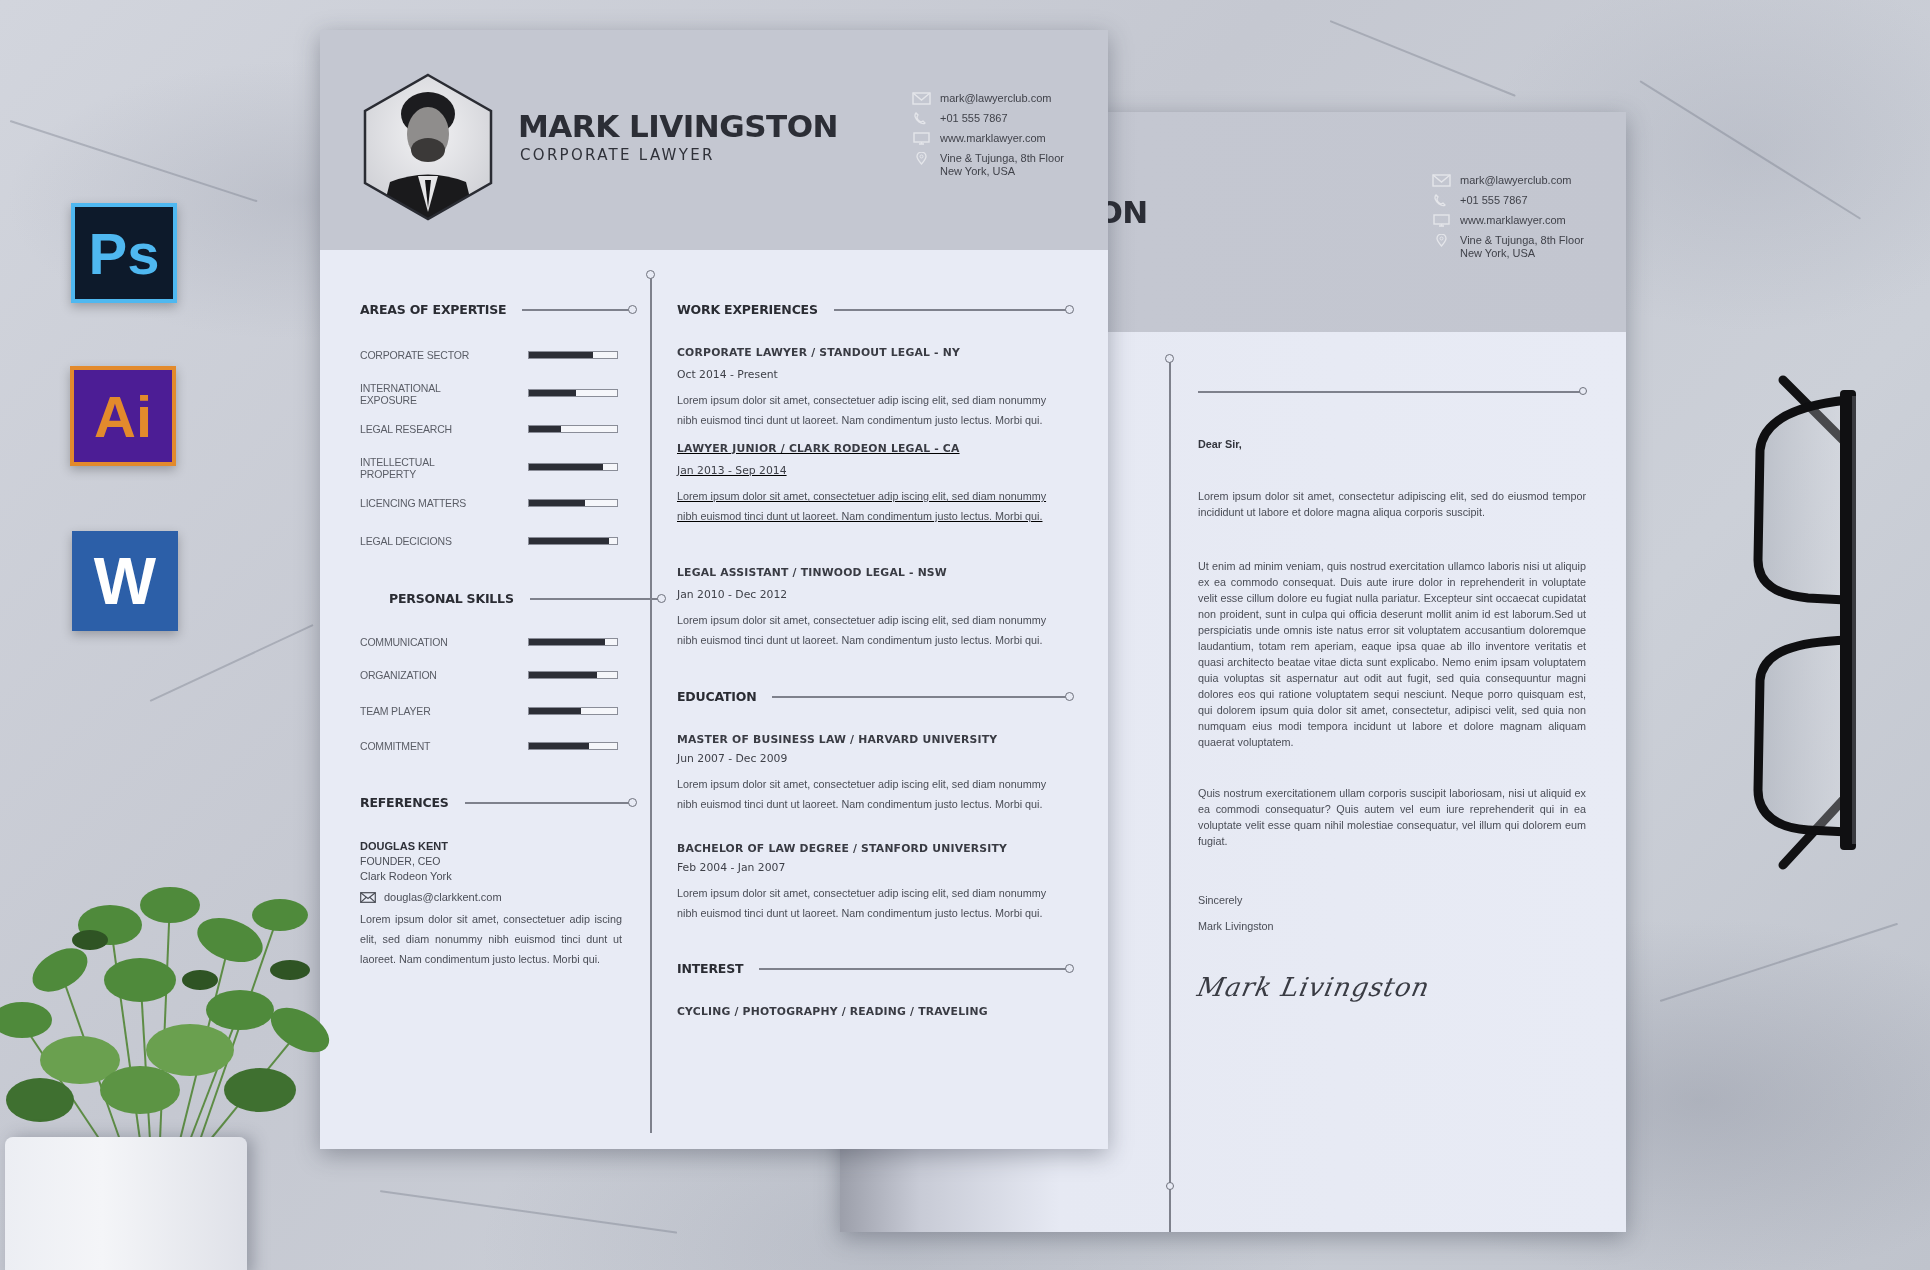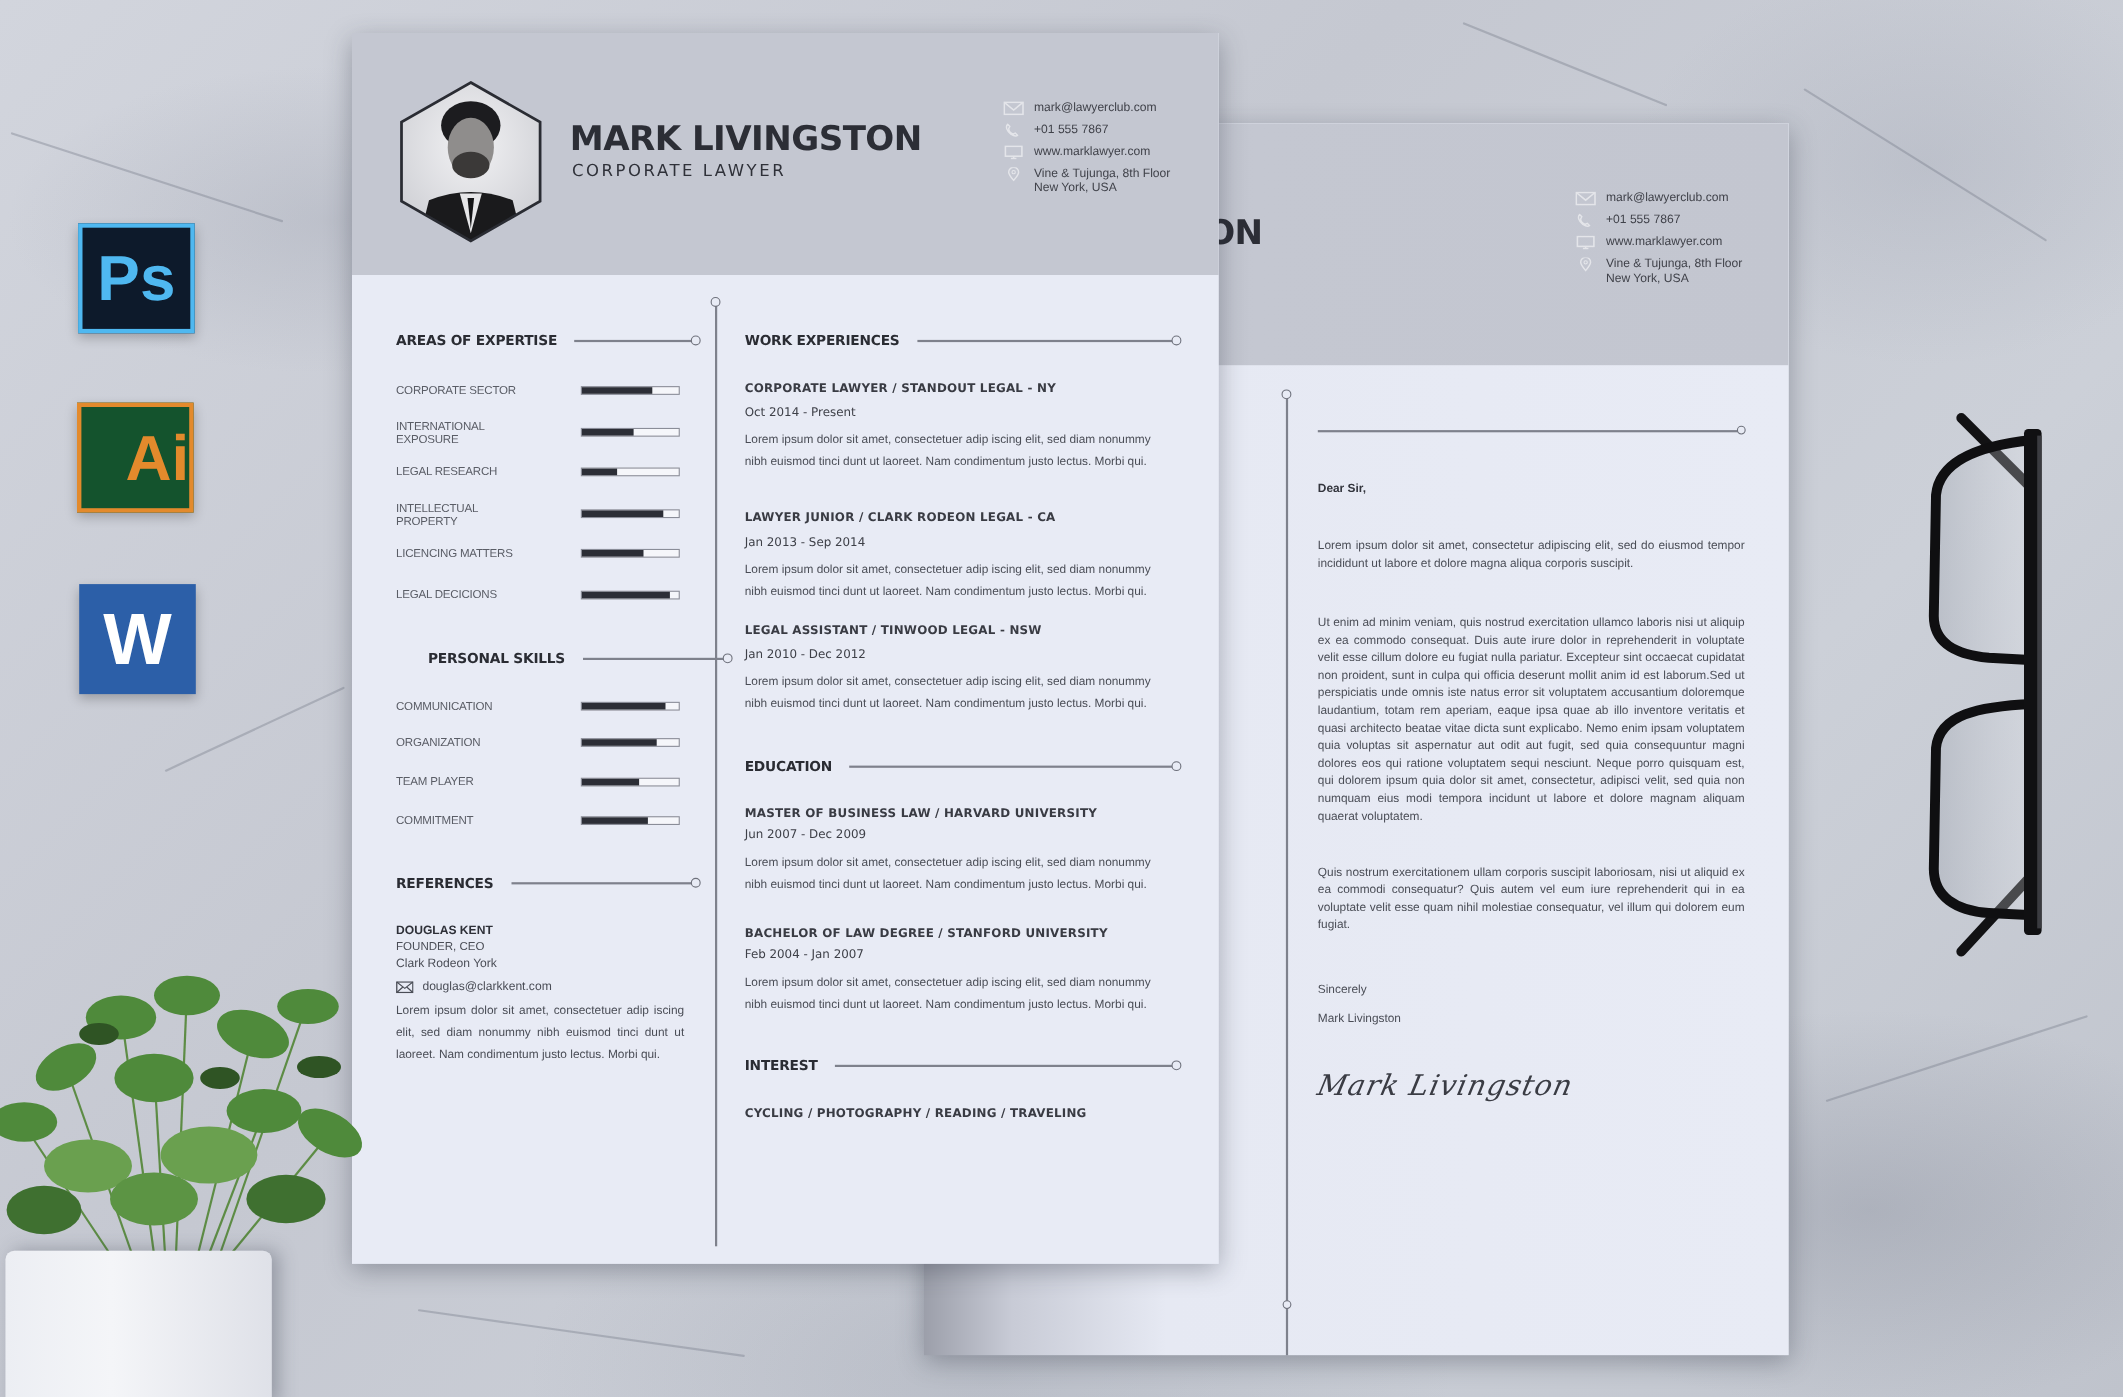--- a/index.html
+++ b/index.html
@@ -13,21 +13,21 @@
       radial-gradient(ellipse 600px 300px at 900px 1250px, rgba(130,135,150,0.25), transparent 70%),
       radial-gradient(ellipse 380px 260px at 1750px 150px, rgba(150,155,170,0.25), transparent 70%),
       linear-gradient(135deg, #d2d5dd 0%, #c5c8d1 40%, #ccd0d8 70%, #bfc3cc 100%);
   }
   .vein { position: absolute; height: 2px; background: rgba(110,115,130,0.35); transform-origin: left center; border-radius: 2px; }
 
   
   .sw-icon { position: absolute; width: 106px; height: 100px; display: flex; align-items: center; justify-content: center;
     font-family: "Liberation Sans", sans-serif; font-weight: bold; font-size: 58px; box-shadow: 0 4px 10px rgba(0,0,0,0.25); }
   .sw-ps { left: 71px; top: 203px; background: #0d1a2b; border: 4px solid #4fb8f0; color: #4fb8f0; }
-  .sw-ai { left: 70px; top: 366px; background: #14532d; border: 4px solid #e38a2c; color: #e38a2c; justify-content: flex-end; }
+  .sw-ai { left: 70px; top: 366px; background: #4c1d95; border: 4px solid #e38a2c; color: #e38a2c; }
   .sw-w  { left: 72px; top: 531px; background: #2c5fa8; color: #ffffff; font-size: 66px; }
 
   
   .page { position: absolute; background: #e8ebf5; box-shadow: 0 6px 22px rgba(40,45,60,0.35); overflow: hidden; }
   .page-back { left: 840px; top: 112px; width: 786px; height: 1120px; background: linear-gradient(90deg, #9c9faa 0px, #c8cbd6 80px, #e6e9f3 220px, #e8ebf5 100%); }
   .page-front { left: 320px; top: 30px; width: 788px; height: 1119px; }
   .header-band { position: absolute; left: 0; top: 0; right: 0; background: #c4c7d1; }
   .page-front .header-band { height: 220px; }
   .page-back .header-band { height: 220px; background: linear-gradient(90deg, #8f929d 0px, #b9bcc6 100px, #c4c7d1 300px, #c3c6d0 100%); }
 
@@ -299,21 +299,21 @@
   <div class="sec-head" style="left:357px;top:272px;width:392px;">
     <span class="sec-title">WORK EXPERIENCES</span>
     <span class="sec-line"></span>
   </div>
 
   <div class="entry" style="top:316px;">
     <div class="entry-title">CORPORATE LAWYER / STANDOUT LEGAL - NY</div>
     <div class="entry-date">Oct 2014 - Present</div>
     <div class="entry-body">Lorem ipsum dolor sit amet, consectetuer adip iscing elit, sed diam nonummy nibh euismod tinci dunt ut laoreet. Nam condimentum justo lectus. Morbi qui.</div>
   </div>
-  <div class="entry" style="top:434px;">
+  <div class="entry" style="top:412px;text-decoration:underline;">
     <div class="entry-title">LAWYER JUNIOR / CLARK RODEON LEGAL - CA</div>
     <div class="entry-date">Jan 2013 - Sep 2014</div>
     <div class="entry-body">Lorem ipsum dolor sit amet, consectetuer adip iscing elit, sed diam nonummy nibh euismod tinci dunt ut laoreet. Nam condimentum justo lectus. Morbi qui.</div>
   </div>
   <div class="entry" style="top:536px;">
     <div class="entry-title">LEGAL ASSISTANT / TINWOOD LEGAL - NSW</div>
     <div class="entry-date">Jan 2010 - Dec 2012</div>
     <div class="entry-body">Lorem ipsum dolor sit amet, consectetuer adip iscing elit, sed diam nonummy nibh euismod tinci dunt ut laoreet. Nam condimentum justo lectus. Morbi qui.</div>
   </div>
 

